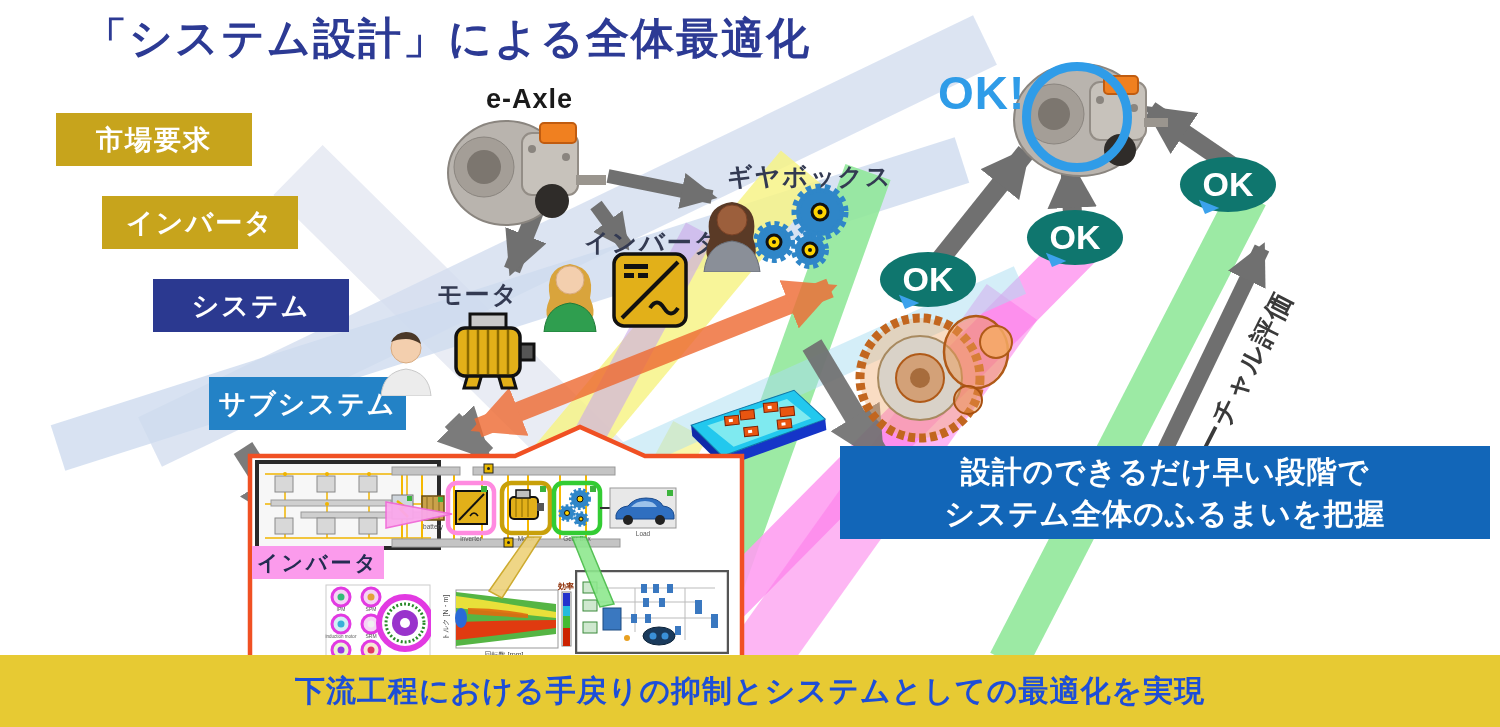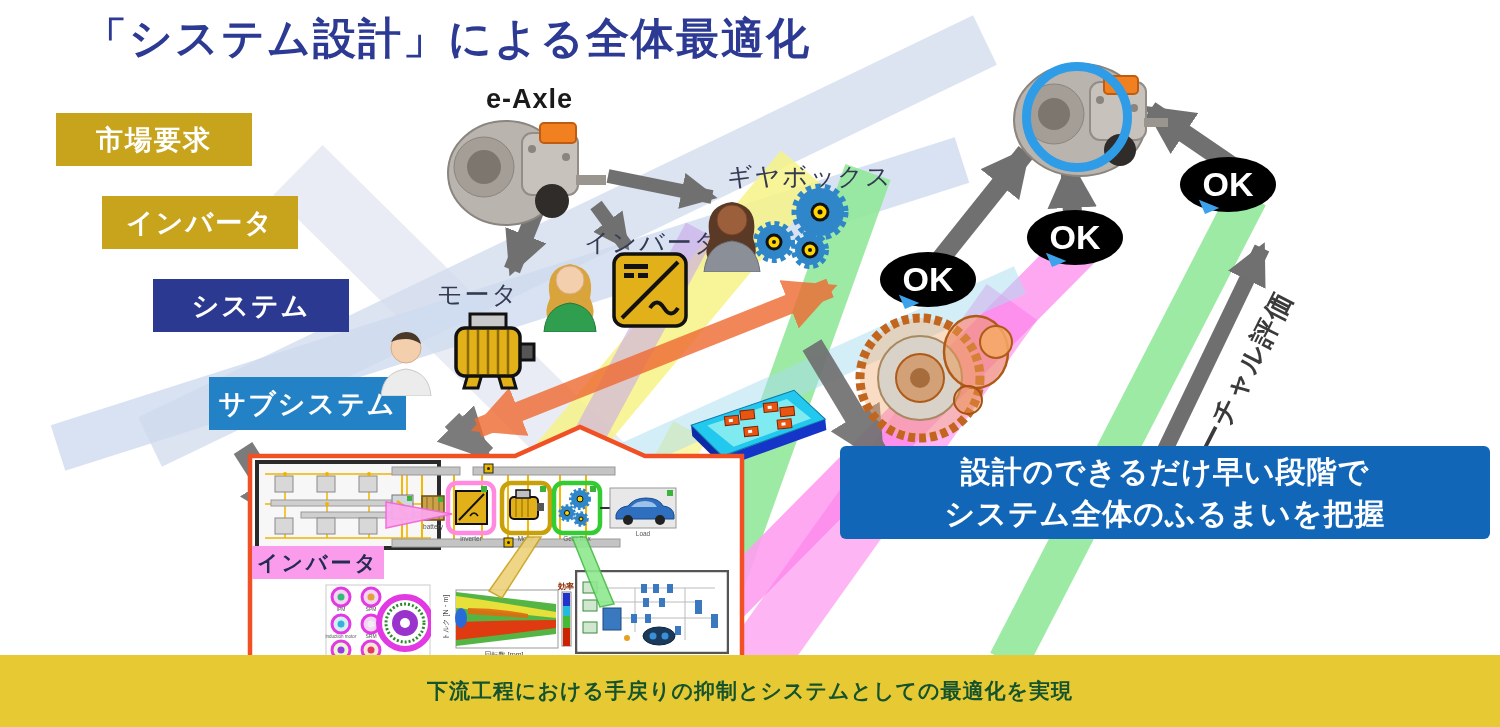--- a/index.html
+++ b/index.html
@@ -10,40 +10,40 @@
   
   .title{left:84px;top:10px;font-size:43px;font-weight:bold;color:#2c3a94;letter-spacing:2px;z-index:3;}
   
   .lvl{height:53px;display:flex;align-items:center;justify-content:center;
        color:#fff;font-weight:bold;font-size:27px;letter-spacing:2px;z-index:3;margin-left:47px;}
   .lvl-gold{background:#c7a41c;}
   .lvl-navy{background:#2b3990;font-family:Liberation Serif, serif;}
   .lvl-blue{background:#2382c6;}
   .lvl-cyan{background:#29abe2;}
   
-  .complabel{font-size:25px;font-weight:normal;color:#333a52;letter-spacing:2px;z-index:3;}
+  .complabel{font-size:25px;font-weight:bold;color:#333a52;letter-spacing:2px;z-index:3;}
   .eaxlelabel{font-size:27px;font-weight:bold;color:#1a1a1a;letter-spacing:1px;z-index:3;}
   
-  .okbubble{width:96px;height:55px;background:#000000;border-radius:50%;
+  .okbubble{width:96px;height:55px;background:#0f766e;border-radius:50%;
             display:flex;align-items:center;justify-content:center;color:#fff;
             font-size:34px;font-weight:bold;z-index:6;}
   .okbubble::after{content:"";position:absolute;bottom:-13px;left:14px;
             border:11px solid transparent;border-top-color:#3ca2ec;transform:rotate(22deg);}
   .okfinal{font-size:46px;font-weight:800;color:#2f9ce8;z-index:6;letter-spacing:1px;}
   .bluecircle{width:92px;height:92px;border:9px solid #2f9ce8;border-radius:50%;z-index:6;}
   
   .virtual{font-size:27px;font-weight:bold;color:#3a3a3a;letter-spacing:2px;
            transform:rotate(-63deg);transform-origin:0 0;white-space:nowrap;z-index:6;}
   
-  .bluebanner{left:840px;top:446px;width:650px;height:93px;background:#1266b8;border-radius:6px;
+  .bluebanner{left:840px;top:446px;width:650px;height:93px;background:#1266b8;border-radius:0;
               display:flex;flex-direction:column;align-items:center;justify-content:center;z-index:6;}
   .bluebanner div{color:#fff;font-weight:bold;font-size:30px;letter-spacing:1px;line-height:42px;}
   .bottombanner{left:0;top:655px;width:1500px;height:72px;background:#e7ca33;
                 display:flex;align-items:center;justify-content:center;z-index:7;}
-  .bottombanner div{color:#14532d;font-weight:bold;font-size:21px;letter-spacing:1px;}
+  .bottombanner div{color:#1d4ed8;font-weight:bold;font-size:30px;letter-spacing:1px;}
   
   .pinklabel{left:252px;top:546px;width:132px;height:33px;background:#fb9bec;
              display:flex;align-items:center;justify-content:center;color:#242c52;
              font-weight:bold;font-size:21px;letter-spacing:3px;z-index:5;}
   .z1{z-index:1}.z3{z-index:3}.z4{z-index:4}.z5{z-index:5}
 </style>
 </head>
 <body>
 
 <div id="stage">
@@ -373,20 +373,21 @@
       <circle cx="90" cy="66" r="3.5" fill="#3a90d8"></circle>
     <circle cx="52" cy="68" r="3" fill="#e8a020"></circle>
   </svg>
 
   <svg class="abs z5" width="1500" height="727" style="left:0;top:0;pointer-events:none">
     <polygon points="386,502 386,528 452,514" fill="#fba8ec" stroke="#f06ad8" stroke-width="1.5" opacity="0.95"></polygon>
     <polygon points="527,537 541,537 502,598 489,591" fill="#eed27a" stroke="#c8a21a" stroke-width="1.5" opacity="0.9"></polygon>
     <polygon points="572,537 586,537 614,604 600,607" fill="#8ee88e" stroke="#44bb44" stroke-width="1.5" opacity="0.9"></polygon>
   </svg>
 
+  <div class="abs okfinal" style="left:938px;top:66px;">OK!</div>
   <svg class="abs z5" width="170" height="128" style="left:1002px;top:56px">
     <ellipse cx="78" cy="64" rx="66" ry="56" fill="#b9b4ae" stroke="#8a857f" stroke-width="2"></ellipse>
     <circle cx="52" cy="58" r="30" fill="#a49e97" stroke="#8a857f"></circle>
     <circle cx="52" cy="58" r="16" fill="#7c766f"></circle>
     <rect x="88" y="26" width="56" height="58" rx="10" fill="#c7c2bb" stroke="#938d86" stroke-width="2"></rect>
     <circle cx="118" cy="94" r="16" fill="#2f2c29"></circle>
     <rect x="102" y="20" width="34" height="18" rx="4" fill="#f08020" stroke="#c05c10" stroke-width="2"></rect>
     <circle cx="98" cy="44" r="4" fill="#8a857f"></circle>
       <circle cx="132" cy="52" r="4" fill="#8a857f"></circle>
     <rect x="142" y="62" width="24" height="9" fill="#9a958e"></rect>

